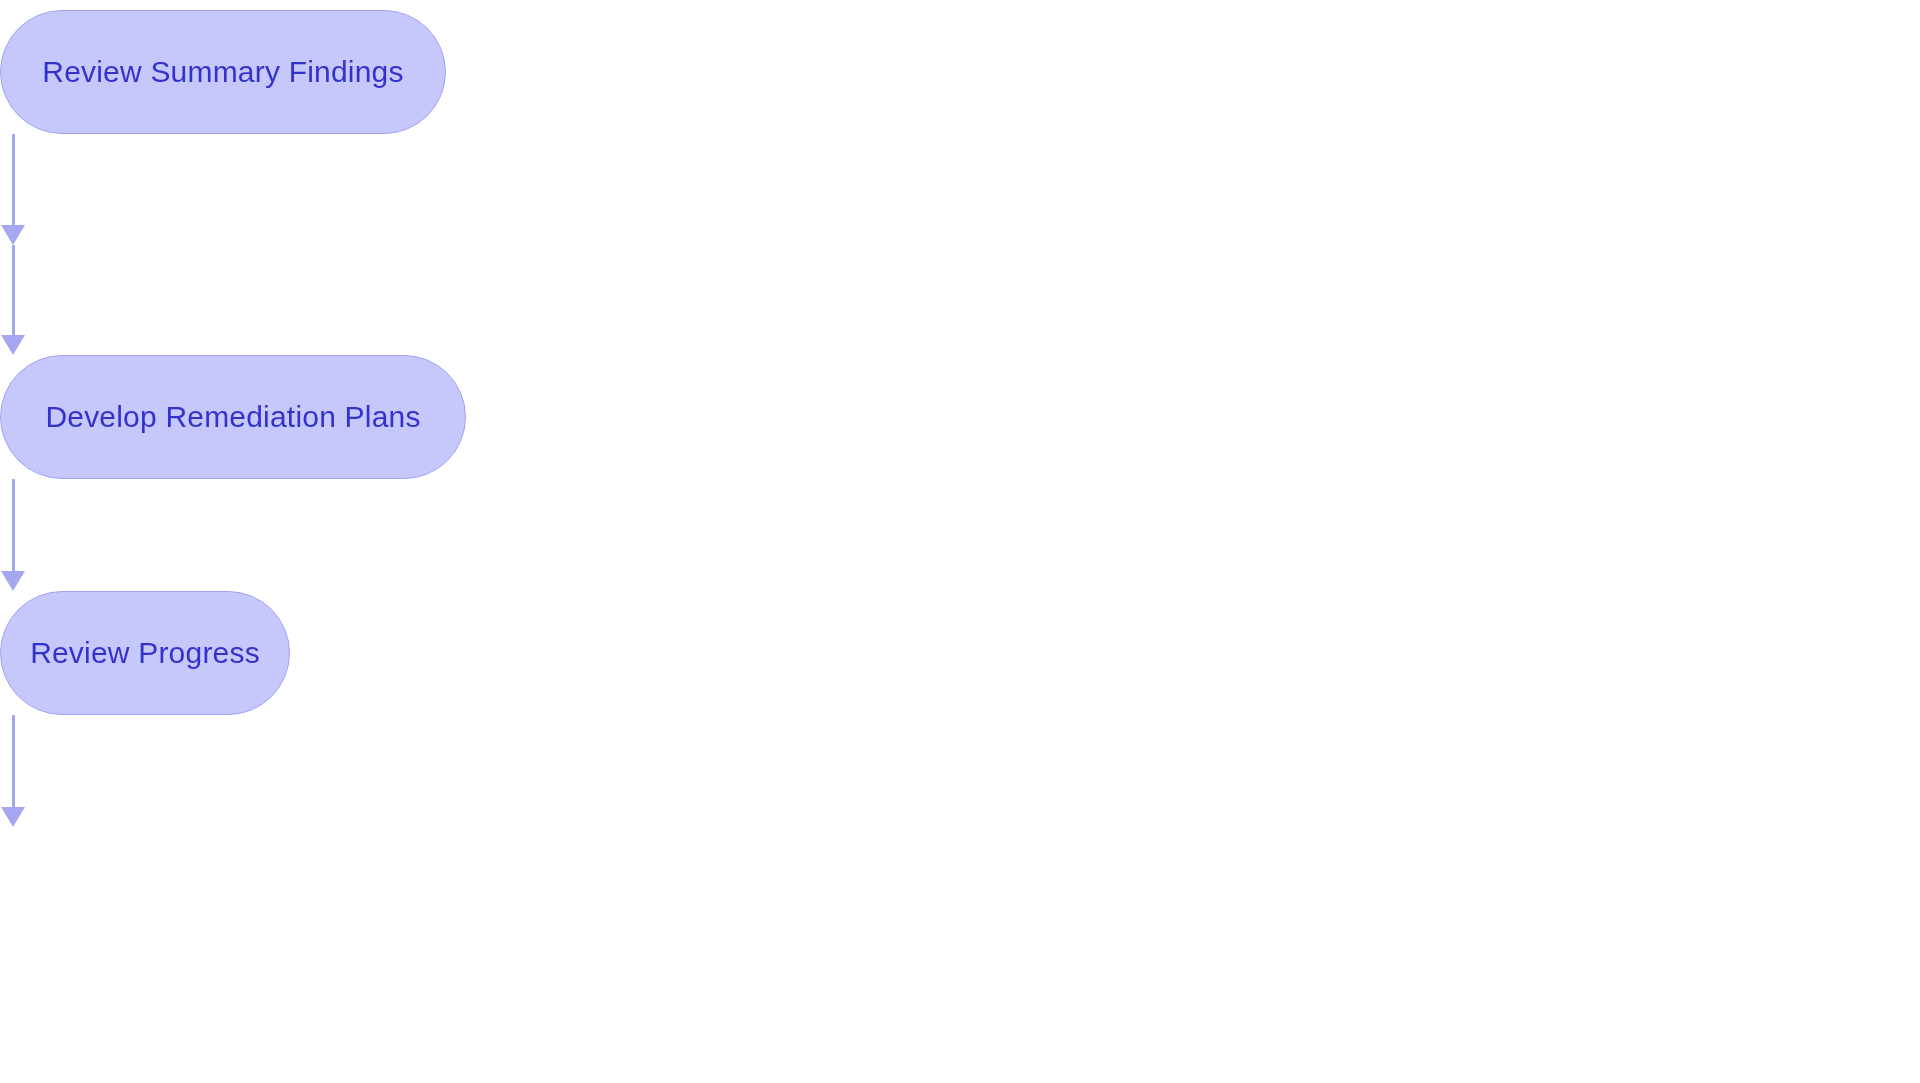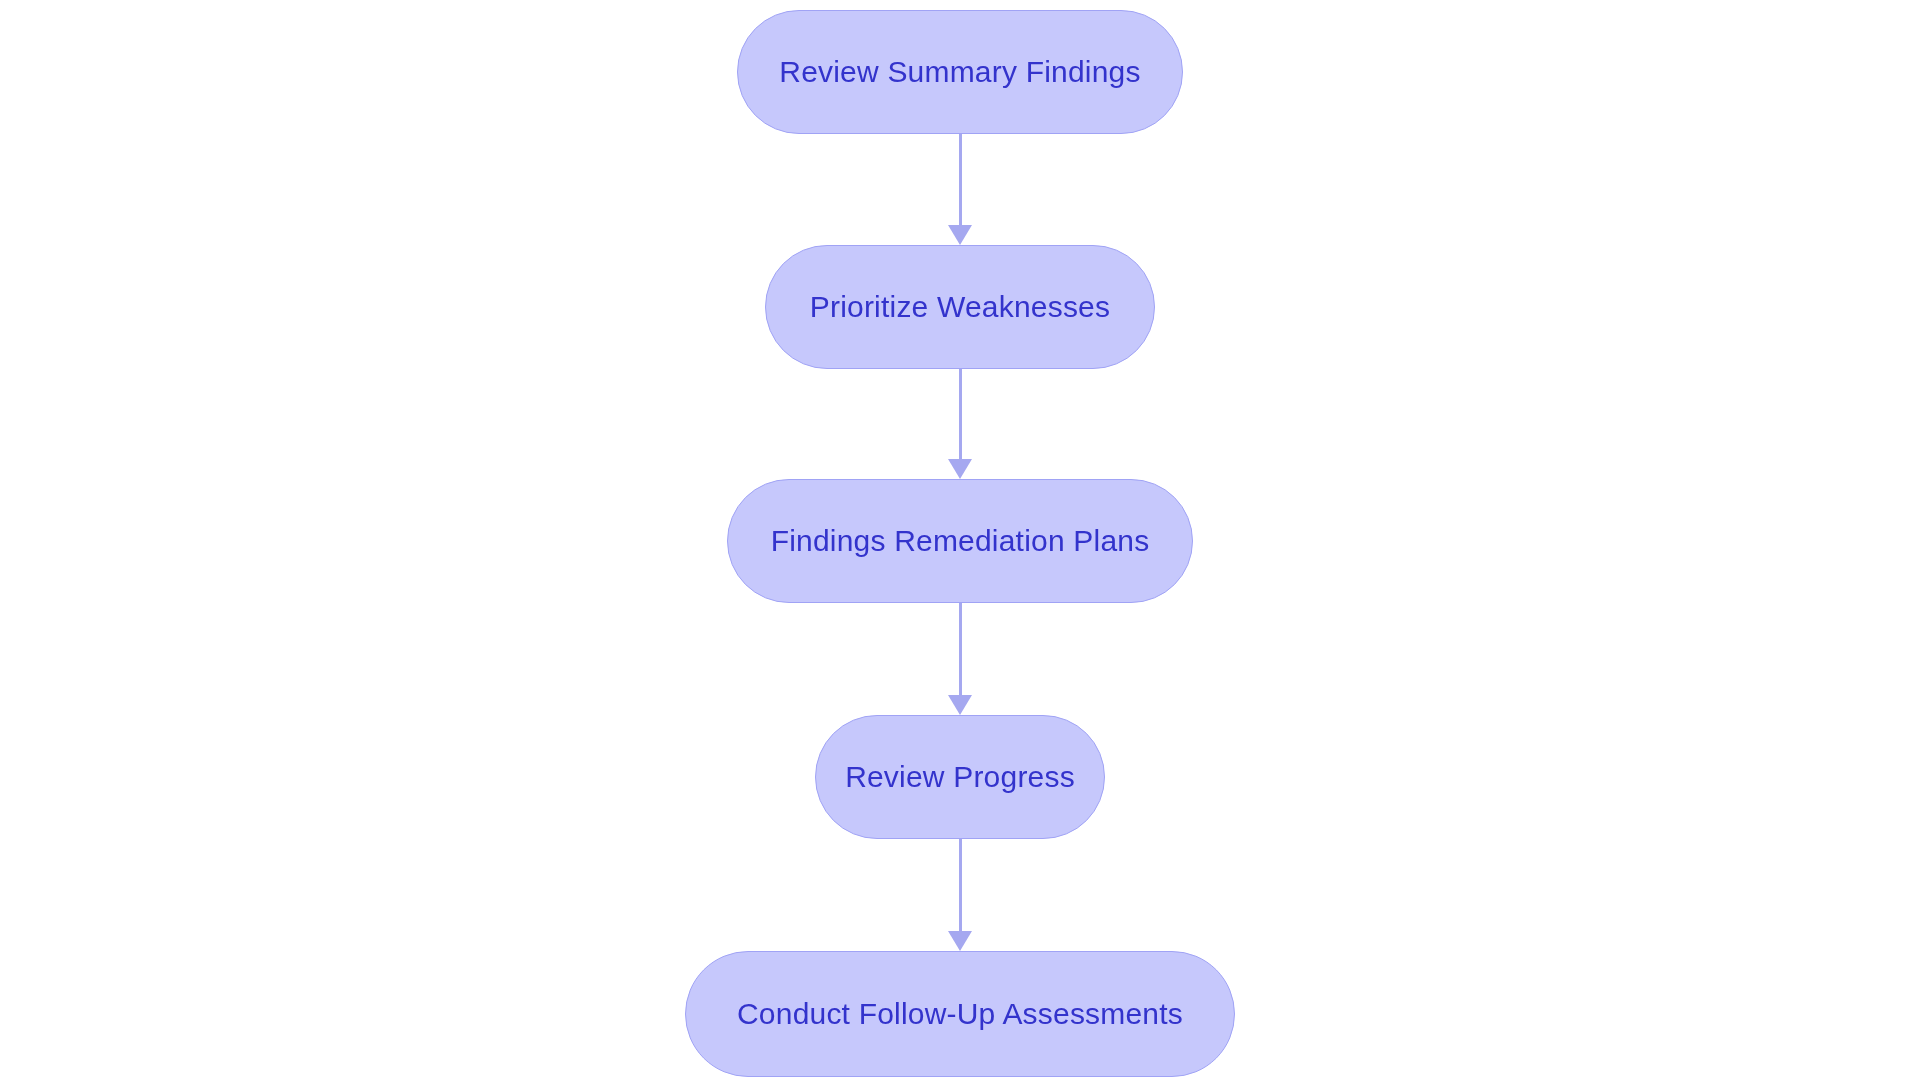--- a/index.html
+++ b/index.html
@@ -23,21 +23,21 @@
   }
 
   .flow-column {
     position: absolute;
     left: 0;
     top: 0;
     width: 1920px;
     height: 1083px;
     display: flex;
     flex-direction: column;
-    align-items: center;
+    align-items: flex-start;
     justify-content: flex-start;
   }
 
   
   .node {
     position: relative;
     box-sizing: border-box;
     display: flex;
     align-items: center;
     justify-content: center;
@@ -105,45 +105,39 @@
 
     <div class="node node-1">
       <span class="node-label">Review Summary Findings</span>
     </div>
 
     <div class="connector conn-1">
       <div class="connector-line"></div>
       <div class="connector-arrow"></div>
     </div>
 
-    <div class="node node-2">
-      <span class="node-label">Prioritize Weaknesses</span>
-    </div>
 
     <div class="connector conn-2">
       <div class="connector-line"></div>
       <div class="connector-arrow"></div>
     </div>
 
     <div class="node node-3">
-      <span class="node-label">Findings Remediation Plans</span>
+      <span class="node-label">Develop Remediation Plans</span>
     </div>
 
     <div class="connector conn-3">
       <div class="connector-line"></div>
       <div class="connector-arrow"></div>
     </div>
 
     <div class="node node-4">
       <span class="node-label">Review Progress</span>
     </div>
 
     <div class="connector conn-4">
       <div class="connector-line"></div>
       <div class="connector-arrow"></div>
     </div>
 
-    <div class="node node-5">
-      <span class="node-label">Conduct Follow-Up Assessments</span>
-    </div>
 
   </div>
 </div>
 
 </body></html>

